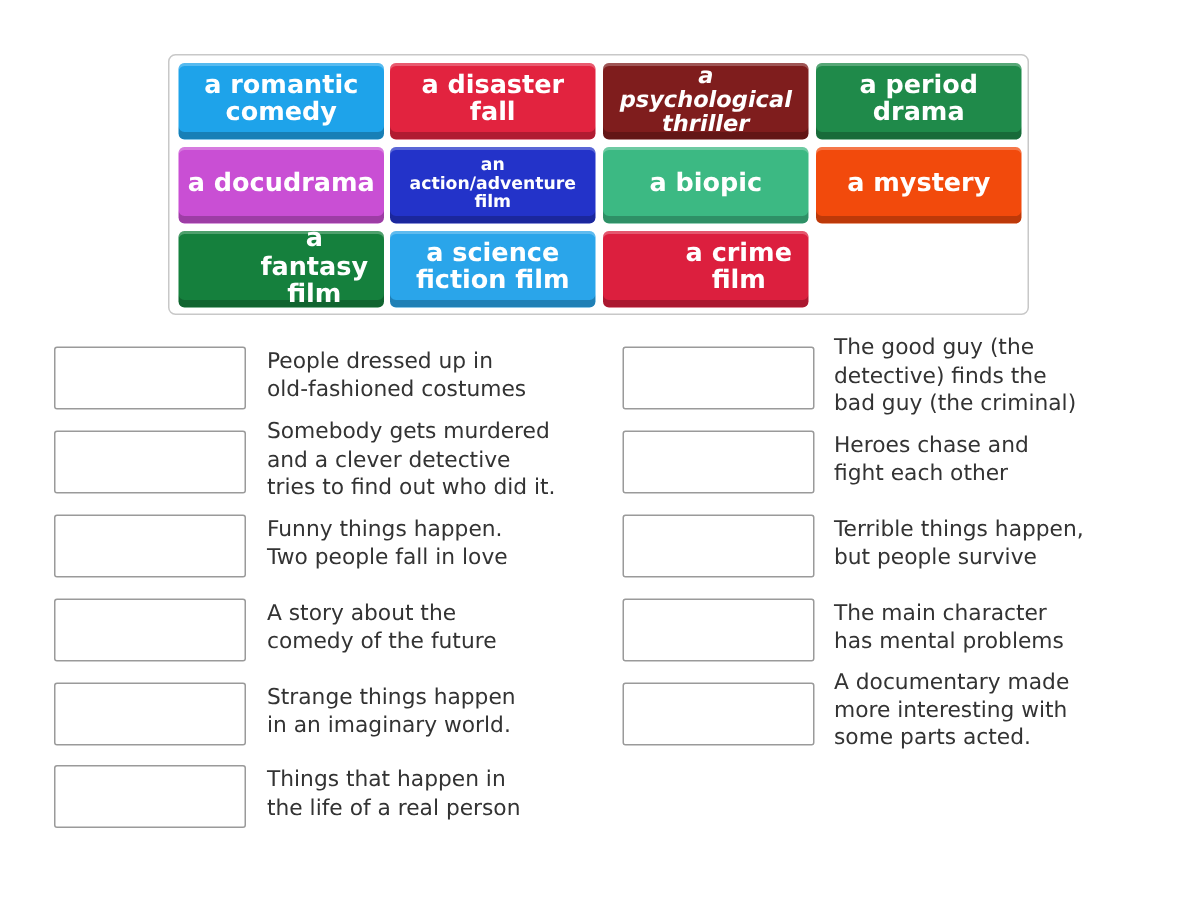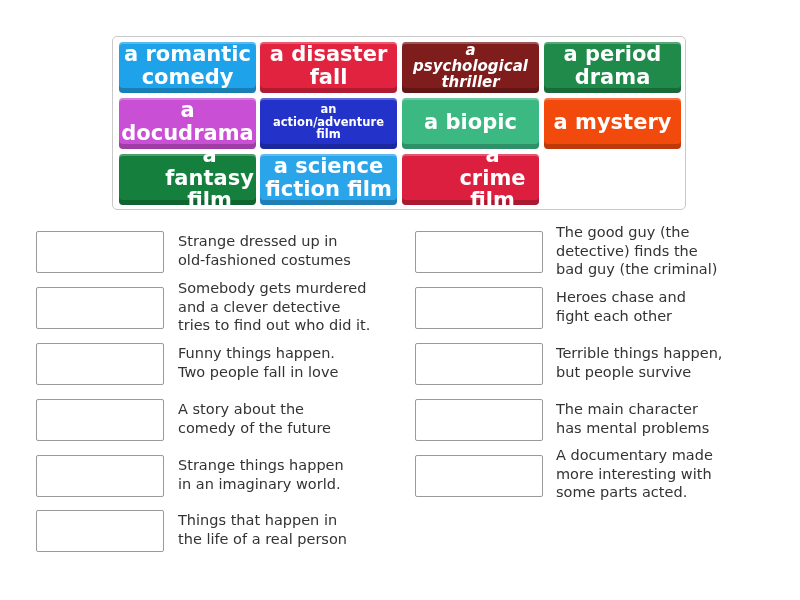--- a/index.html
+++ b/index.html
@@ -5,21 +5,21 @@
   html, body { margin:0; padding:0; }
   body { width:800px; height:600px; background:#ffffff; position:relative; overflow:hidden;
          font-family:"DejaVu Sans", sans-serif; }
   .bank { position:absolute; left:112px; top:36px; width:574px; height:174px;
           border:1px solid #c8c8c8; border-radius:5px; background:#fff; box-sizing:border-box; }
   .tile { position:absolute; width:137px; height:51px; border-radius:4px; color:#fff;
           display:flex; align-items:center; justify-content:center; text-align:center;
           font-weight:bold; box-sizing:border-box; line-height:1.08; cursor:grab;
           box-shadow: inset 0 -5px 0 rgba(0,0,0,0.22), inset 0 2px 0 rgba(255,255,255,0.25); }
   .tile span { display:block; padding:0 4px 3px 4px; }
-  .fs-l { font-size:21px; }
+  .fs-l { font-size:17px; }
   .fs-m { font-size:15px; }
   .fs-s { font-size:11.5px; }
   .slot { position:absolute; width:128px; height:42px; border:1px solid #9a9a9a; border-radius:2px;
           box-sizing:border-box; background:#fff; }
   .desc { position:absolute; font-size:14.5px; color:#333; line-height:18.5px; white-space:pre-line; }
 </style>
 </head>
 <body>
 
 <div class="bank"></div>
@@ -60,21 +60,21 @@
   </div>
 <div class="tile fs-l" style="left:260px;top:154px;background:#2aa5ea;">
     <span style="white-space:pre-line">a science
 fiction film</span>
   </div>
 <div class="tile fs-l" style="left:402px;top:154px;background:#dc1f3e;padding-left:44px;">
     <span style="white-space:pre-line">a crime film</span>
   </div>
 
 <div class="slot" style="left:36px;top:231px;"></div>
-<div class="desc" style="left:178px;top:232px;">Strange dressed up in
+<div class="desc" style="left:178px;top:232px;">People dressed up in
 old-fashioned costumes</div>
 
 <div class="slot" style="left:36px;top:287px;"></div>
 <div class="desc" style="left:178px;top:279px;">Somebody gets murdered
 and a clever detective
 tries to find out who did it.</div>
 
 <div class="slot" style="left:36px;top:343px;"></div>
 <div class="desc" style="left:178px;top:344px;">Funny things happen.
 Two people fall in love</div>

